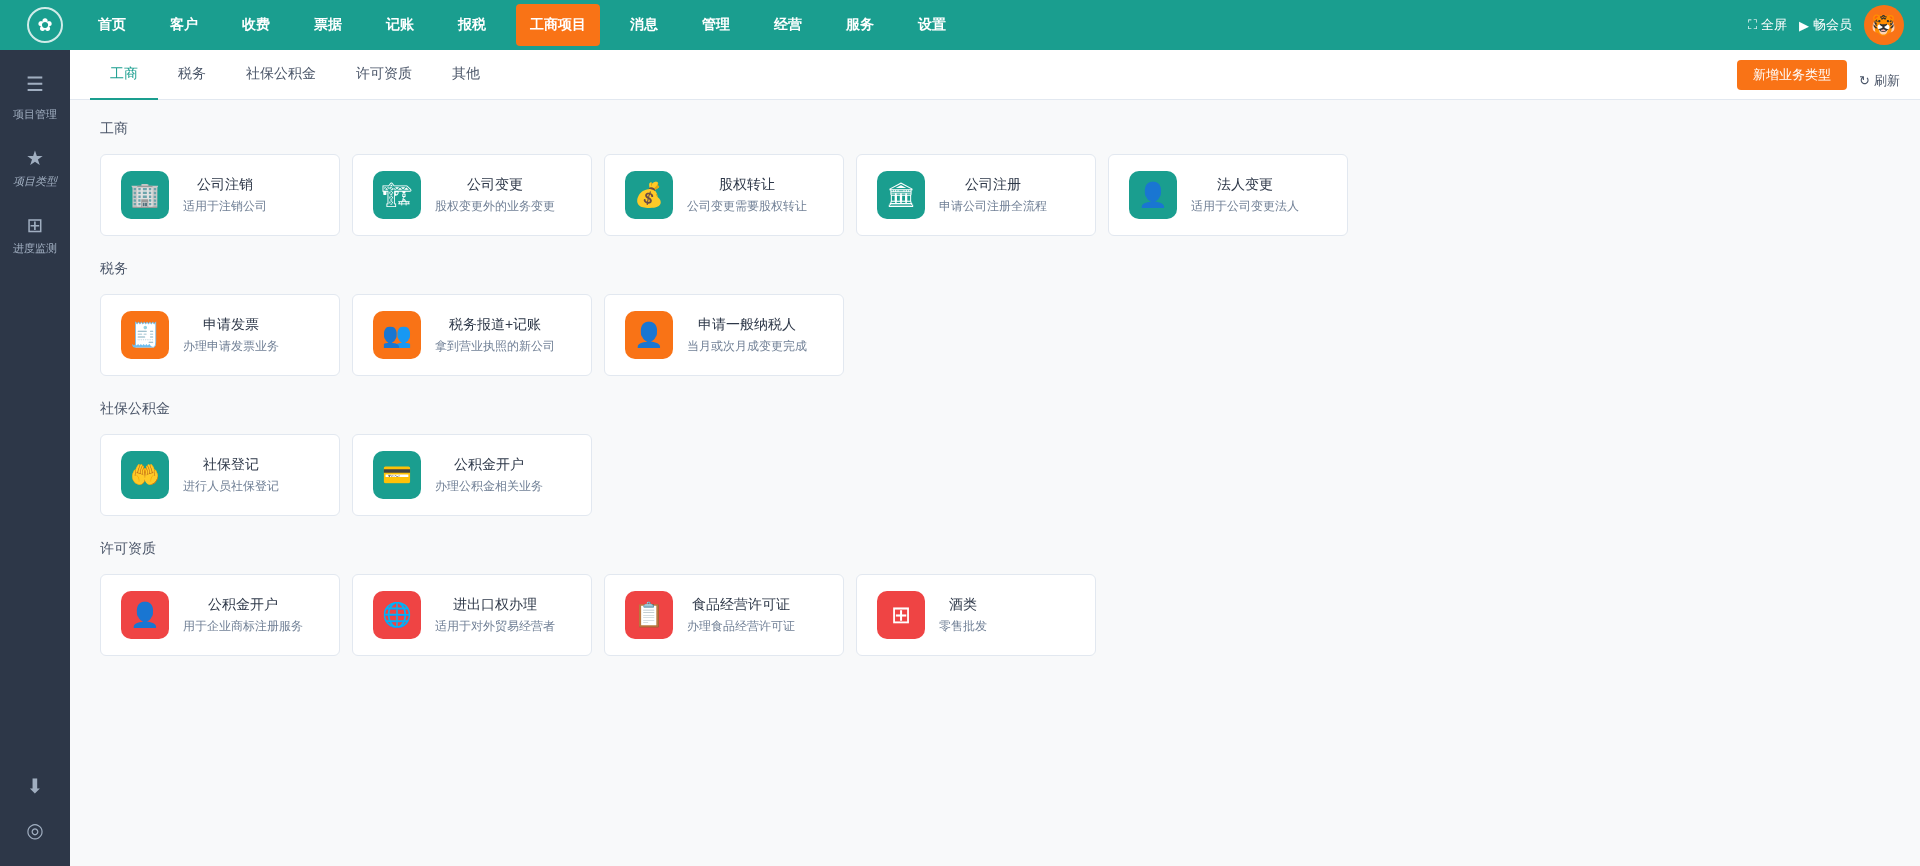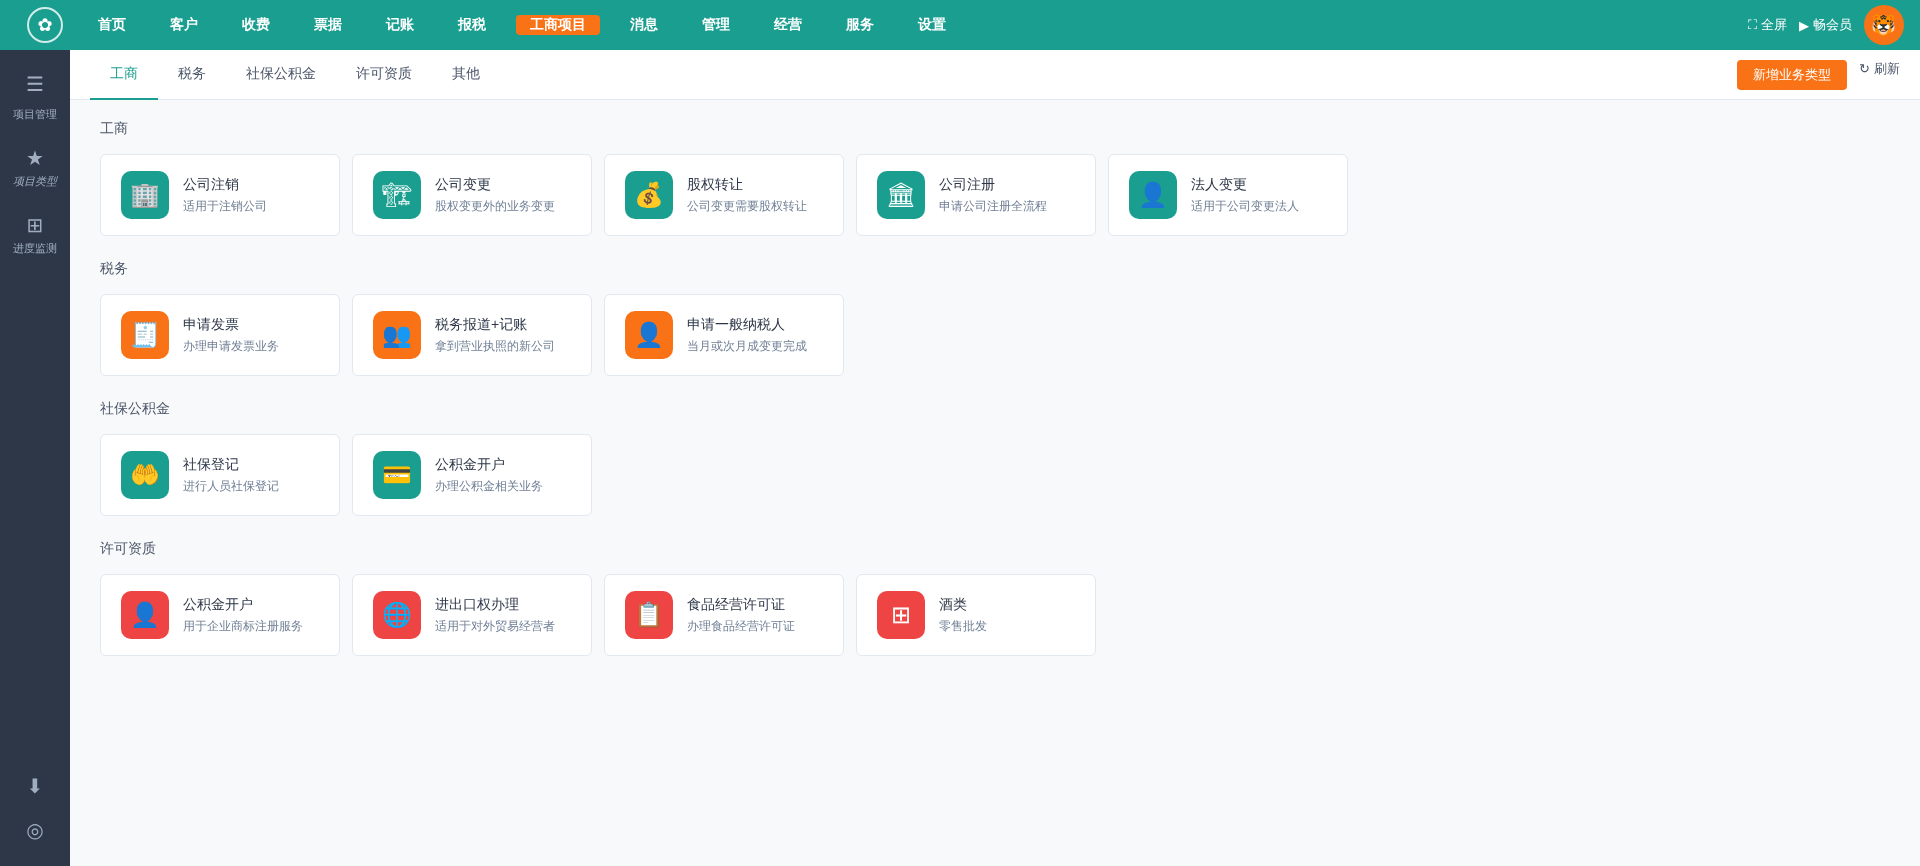--- a/index.html
+++ b/index.html
@@ -45,21 +45,21 @@
       display: flex;
       align-items: center;
       font-size: 14px;
       cursor: pointer;
       white-space: nowrap;
     }
     .nav-item.active {
       background: #f97316;
       border-radius: 4px;
       margin: 0 4px;
-      height: 20px;
+      height: 42px;
       padding: 0 14px;
     }
     .nav-right {
       display: flex;
       align-items: center;
       gap: 12px;
       padding-right: 16px;
       color: white;
       font-size: 13px;
     }
@@ -164,21 +164,21 @@
       margin-bottom: -1px;
     }
     .tab-item.active {
       color: #1a9e8f;
       border-bottom: 2px solid #1a9e8f;
       font-weight: 500;
     }
     .tab-right {
       margin-left: auto;
       display: flex;
-      align-items: flex-start;
+      align-items: flex-end;
       gap: 12px;
     }
     .btn-new-type {
       background: #f97316;
       color: white;
       border: none;
       padding: 6px 16px;
       border-radius: 4px;
       font-size: 13px;
       cursor: pointer;
@@ -236,21 +236,21 @@
       justify-content: center;
       font-size: 24px;
       flex-shrink: 0;
     }
 
     .card-icon.teal { background: #1a9e8f; color: white; }
     .card-icon.orange { background: #f97316; color: white; }
     .card-icon.red { background: #ef4444; color: white; }
 
     .card-text { display: flex; flex-direction: column; gap: 4px; }
-    .card-name { font-size: 14px; font-weight: 500; color: #2d3748; }
+    .card-name { font-size: 14px; font-weight: 500; color: #2d3748; text-align: center; }
     .card-desc { font-size: 12px; color: #718096; }
 
     .section-divider { margin-bottom: 16px; }
   </style>
 </head>
 <body>
 
 <div class="top-nav">
   <div class="logo-area">
     <div class="logo-icon">✿</div>

